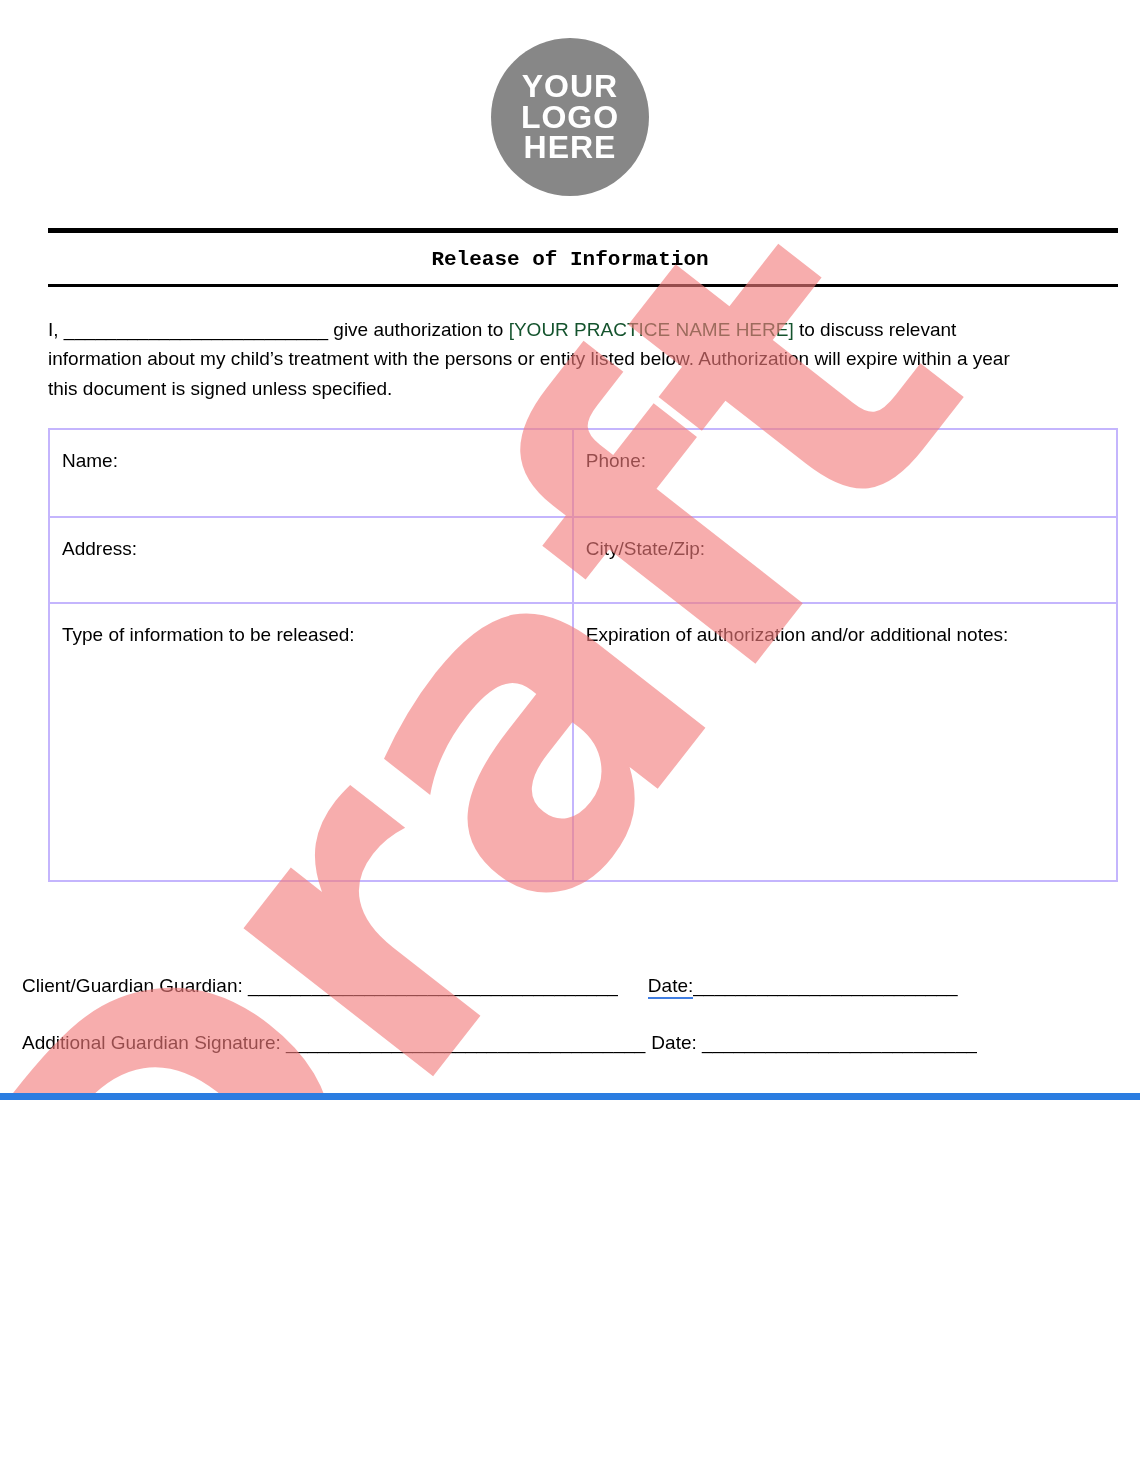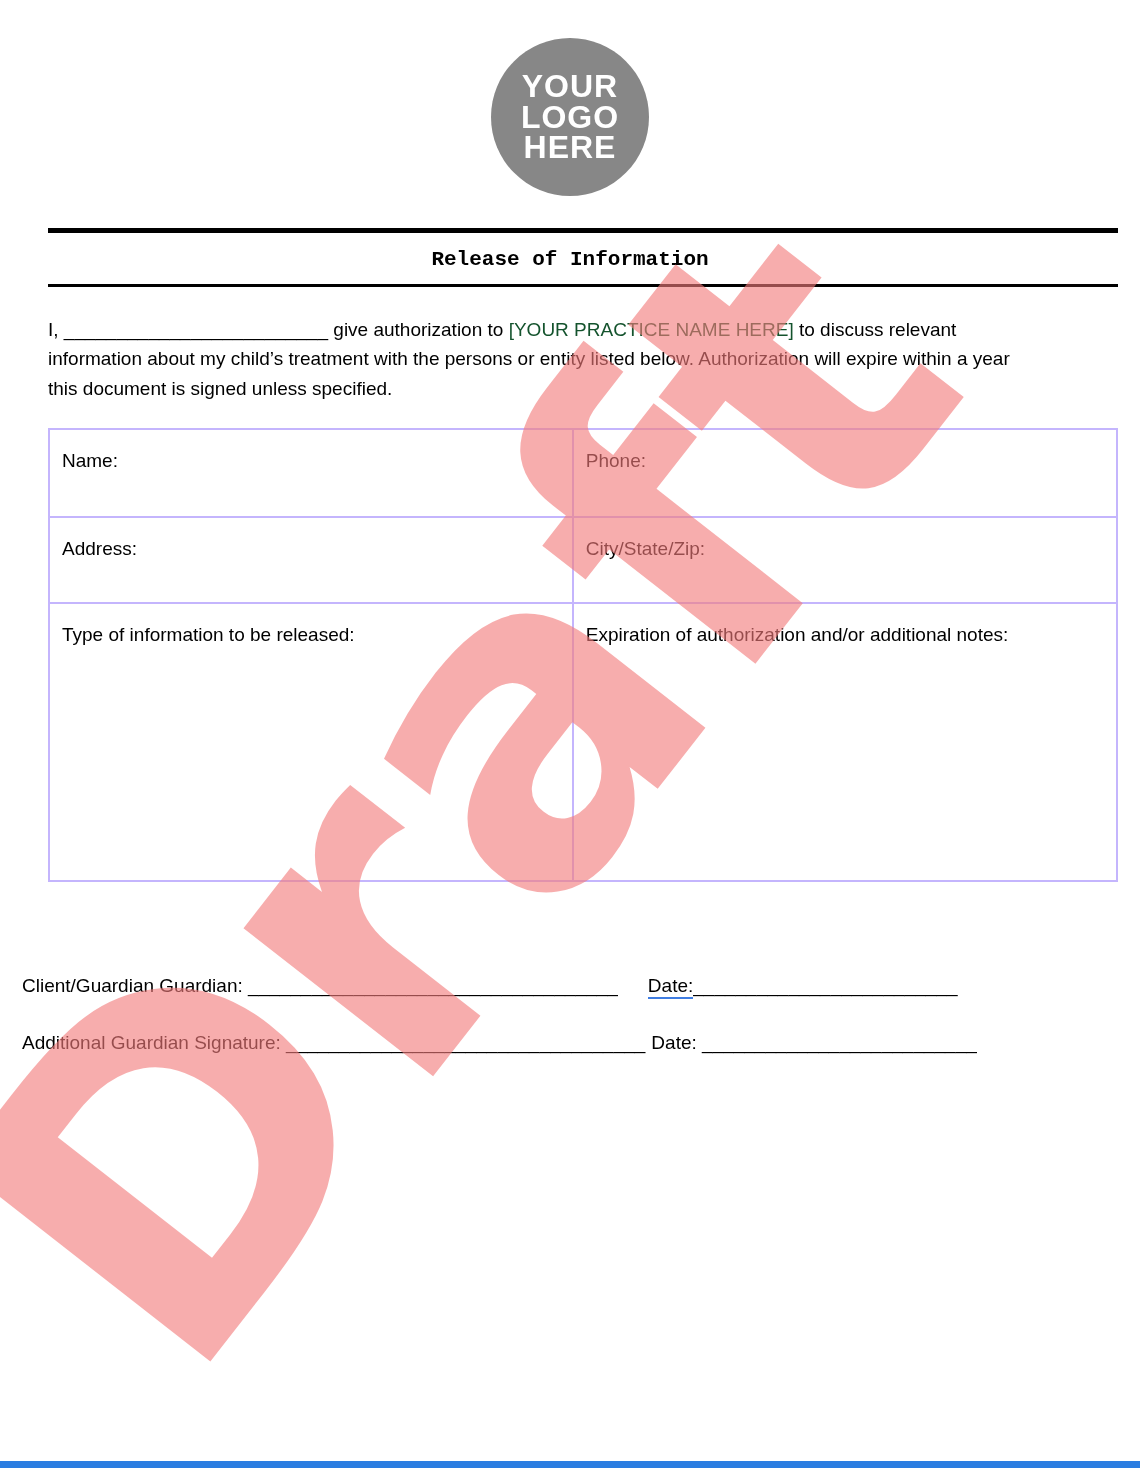--- a/index.html
+++ b/index.html
@@ -1,18 +1,18 @@
 <!DOCTYPE html>
 <html><head>
 <meta charset="utf-8">
 <style>
   html,body { margin:0; padding:0; background:#ffffff; }
   .page {
     position:relative;
-    width:1140px; height:1468px;
+    width:1140px; height:1100px;
     background:#ffffff;
     font-family:"Liberation Sans", sans-serif;
     font-size:19px;
     color:#000;
     overflow:hidden;
   }
   
   .logo-circle {
     position:absolute; top:38px; left:50%; transform:translateX(-50%);
     width:158px; height:158px; border-radius:50%;

